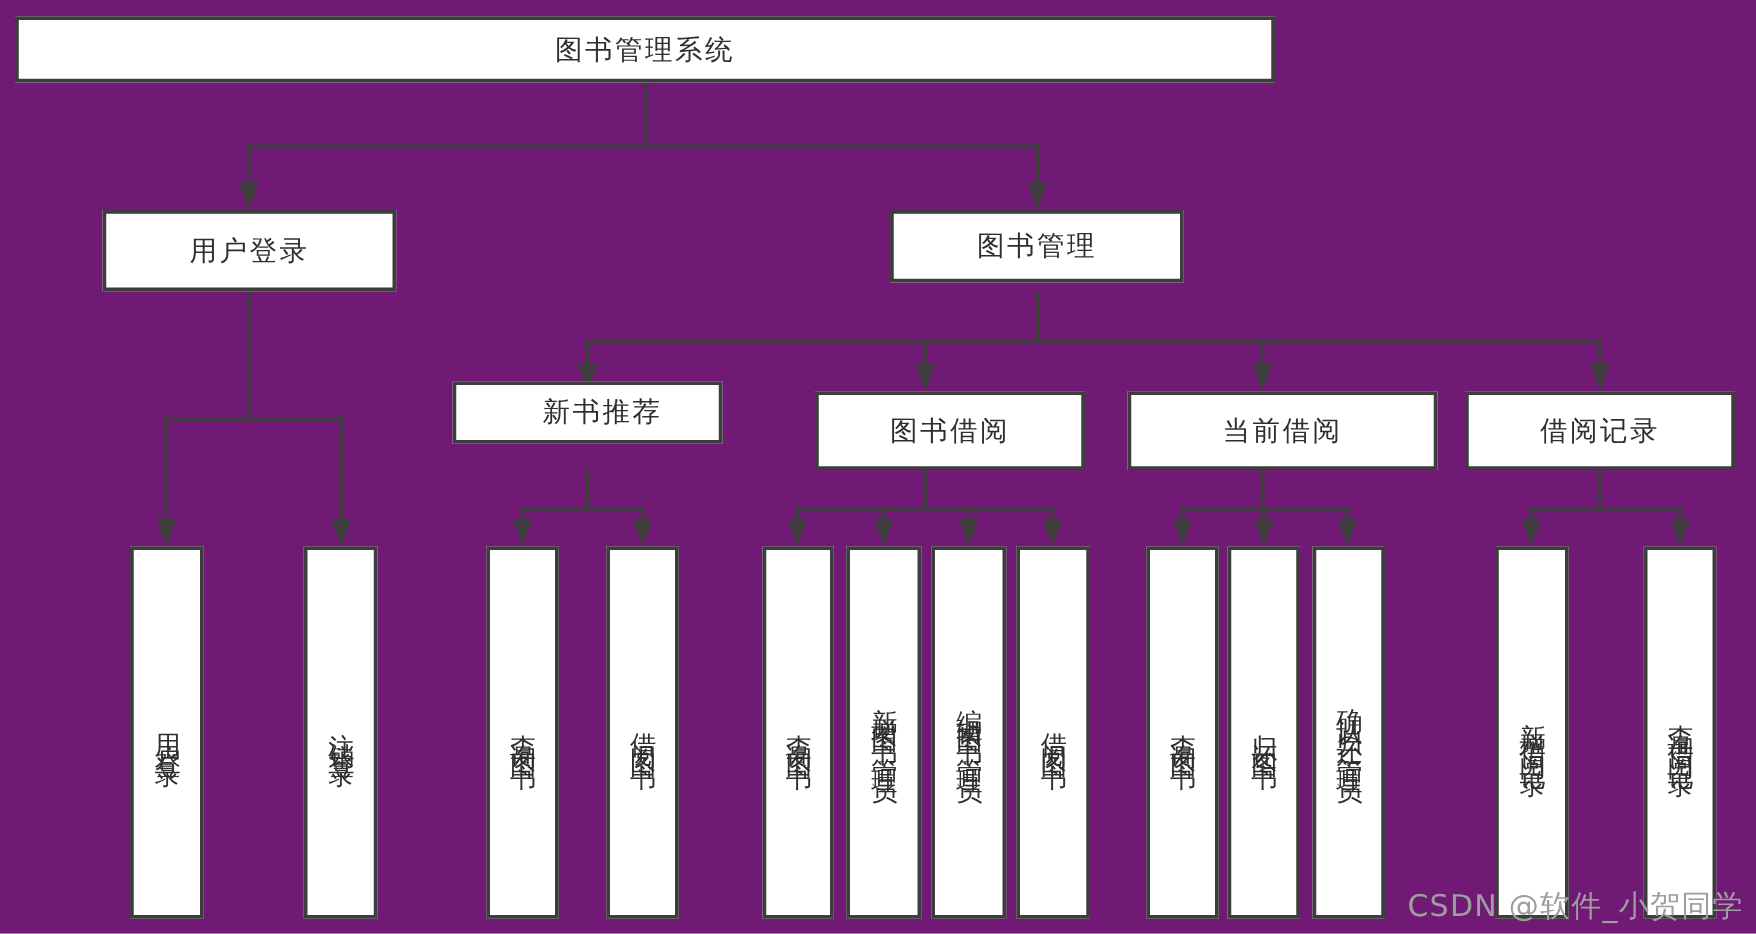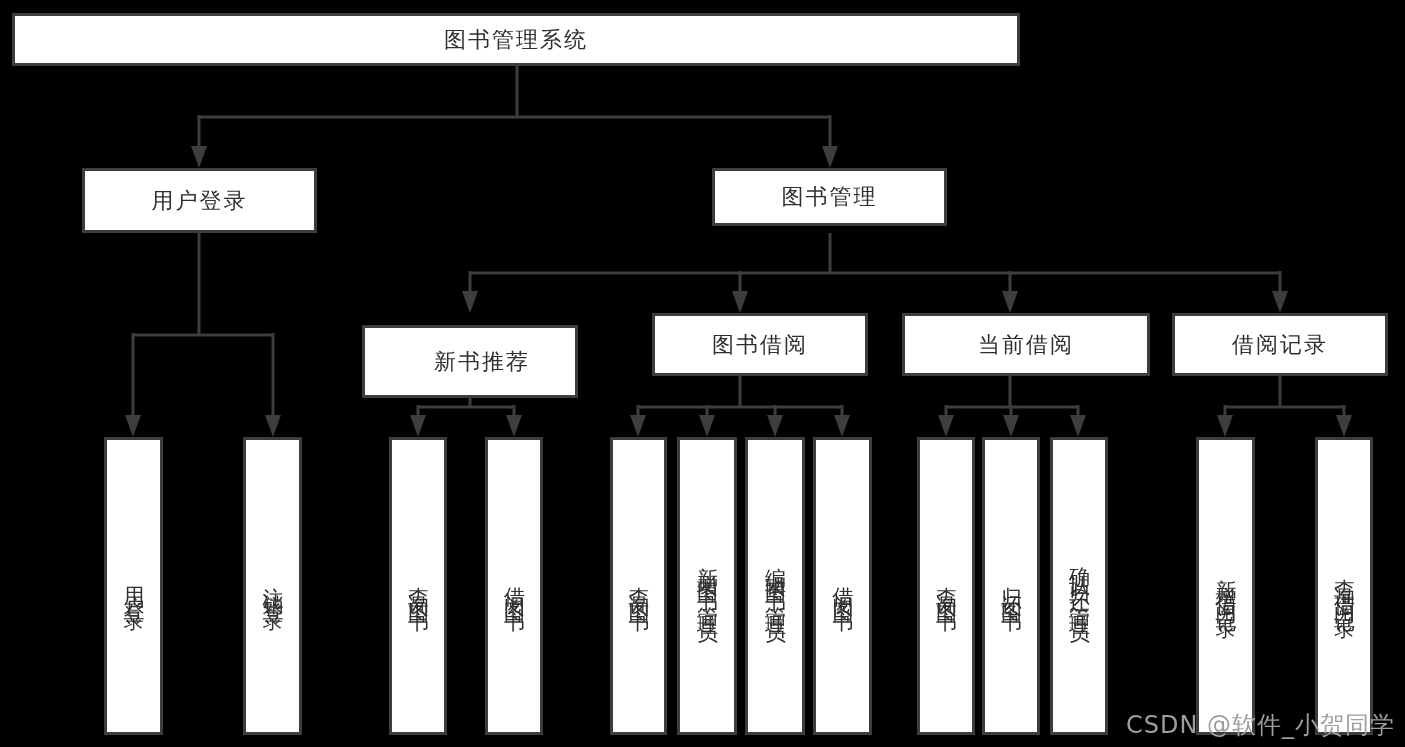--- a/index.html
+++ b/index.html
@@ -1,17 +1,17 @@
 <!DOCTYPE html>
 <html><head>
 <meta charset="utf-8">
 <style>
   html,body{margin:0;padding:0;background:#fff;}
   #stage{
-    position:relative;width:1405px;height:747px;background:#000000;
+    position:relative;width:1405px;height:747px;background:#701a75;
     font-family:"DejaVu Sans","Liberation Sans",sans-serif;
     overflow:hidden;
   }
   #connectors{position:absolute;left:0;top:0;z-index:1;}
   #connectors line{stroke:#3d3d3d;stroke-width:3;}
   #connectors polygon{fill:#3d3d3d;}
   .box{
     position:absolute;box-sizing:border-box;background:#ffffff;
     border:3px solid #3d3d3d;display:flex;align-items:center;justify-content:center;
     color:#2f2f2f;z-index:2;
@@ -111,21 +111,21 @@
     <span>图书管理系统</span>
   </div>
 
   <div class="box h-box" style="left:82px;top:168px;width:235px;height:65px;">
     <span>用户登录</span>
   </div>
   <div class="box h-box" style="left:712px;top:168px;width:235px;height:58px;">
     <span>图书管理</span>
   </div>
 
-  <div class="box h-box" style="left:362px;top:325px;width:216px;height:73px;padding-left:24px;">
+  <div class="box h-box" style="left:362px;top:305px;width:216px;height:50px;padding-left:24px;">
     <span>新书推荐</span>
   </div>
   <div class="box h-box" style="left:632px;top:313px;width:216px;height:63px;margin-left:20px;">
     <span>图书借阅</span>
   </div>
   <div class="box h-box" style="left:902px;top:313px;width:248px;height:63px;">
     <span>当前借阅</span>
   </div>
   <div class="box h-box" style="left:1172px;top:313px;width:216px;height:63px;">
     <span>借阅记录</span>

